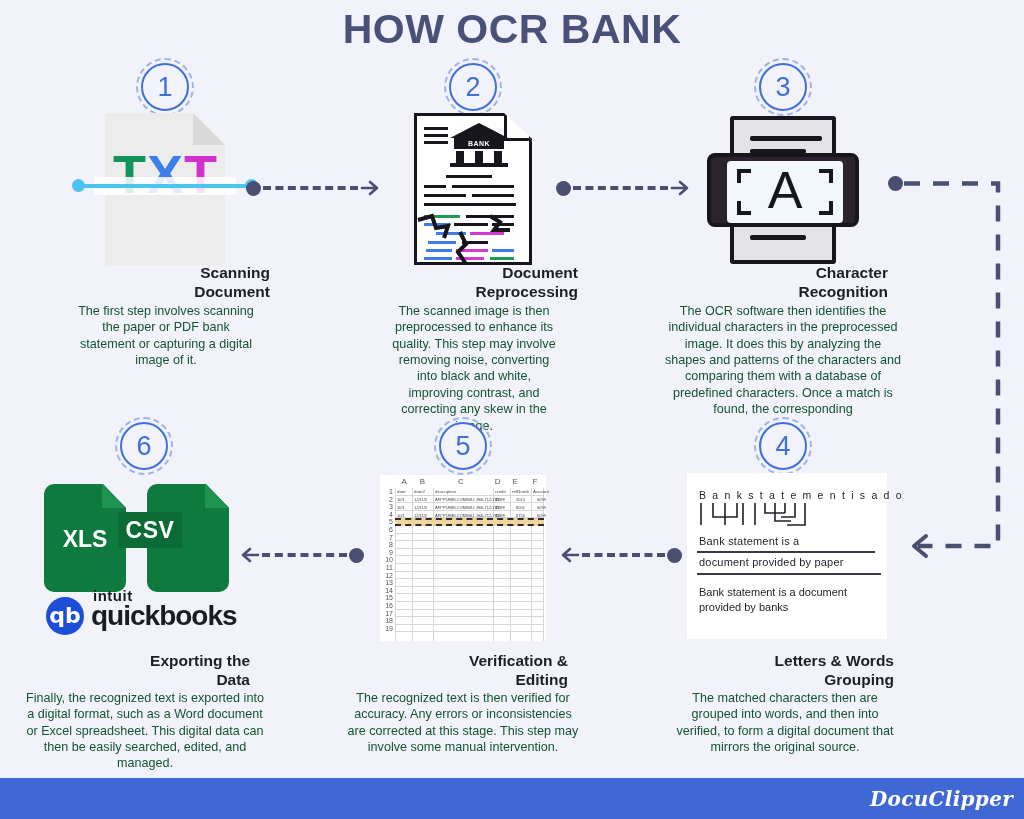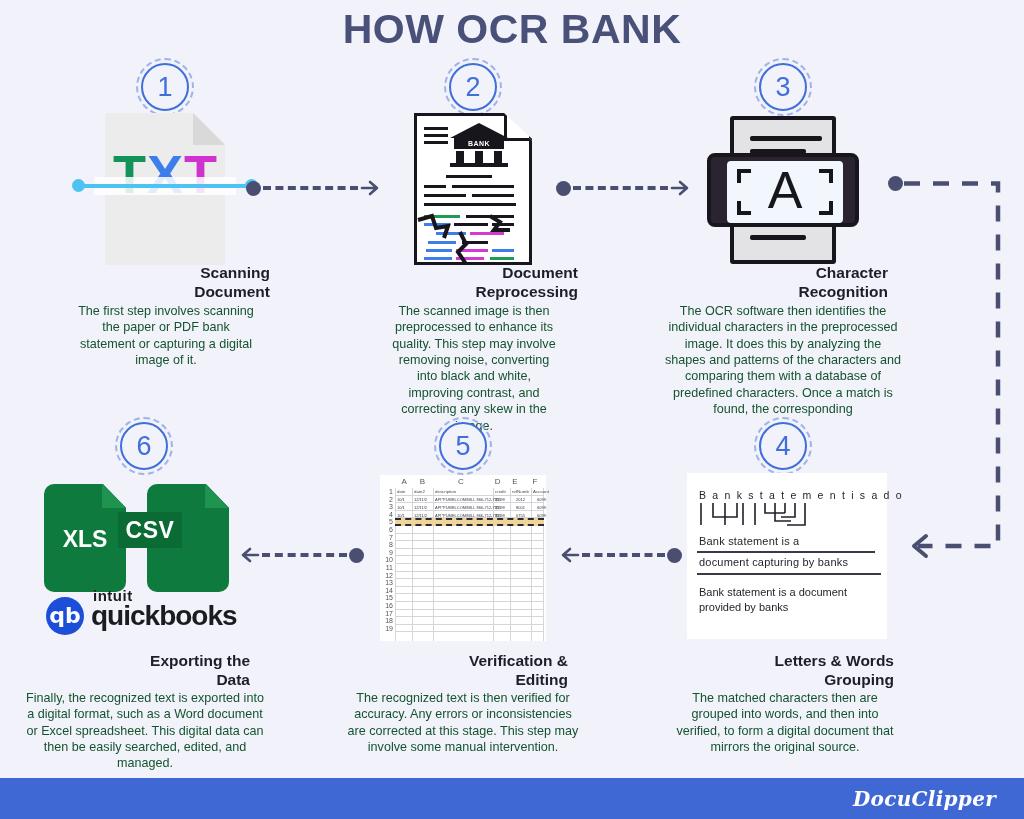--- a/index.html
+++ b/index.html
@@ -159,21 +159,21 @@
   .qb .intuit { font-size:15px; font-weight:bold; color:#1b1b22; letter-spacing:.5px; position:absolute; top:-13px; left:2px; }
   .qb .qbname { font-size:28px; font-weight:bold; color:#1b1b22; letter-spacing:-1px; }
 
   
   .footer {
     position:absolute; left:0; bottom:0; width:1024px; height:41px;
     background:#4068d4; display:flex; align-items:center; justify-content:flex-end;
   }
   .footer .brand {
     color:#fff; font-size:20px; font-style:italic; font-weight:bold;
-    font-family:"DejaVu Serif", serif; margin-right:28px; letter-spacing:.3px;
+    font-family:"DejaVu Serif", serif; margin-right:11px; letter-spacing:.3px;
   }
 </style>
 </head>
 <body>
 
 <div class="canvas">
 
   <div class="title">HOW OCR BANK</div>
 
   <div class="badge" style="left:136px; top:58px;">
@@ -328,21 +328,21 @@
         <path d="M56 0 L56 22"></path>
         <path d="M66 0 L66 10 L86 10"></path>
         <path d="M76 0 L76 18 L92 18"></path>
         <path d="M86 0 L86 10"></path>
         <path d="M96 0 L96 14 L82 14"></path>
         <path d="M106 0 L106 22 L88 22"></path>
       </g>
     </svg>
     <div class="w1">Bank     statement     is     a</div>
     <div class="rule" style="top:78px; width:178px;"></div>
-    <div class="w2">document  capturing  by  banks</div>
+    <div class="w2">document  provided  by  paper</div>
     <div class="rule" style="top:100px; width:184px;"></div>
     <div class="final">Bank statement is a document provided by banks</div>
   </div>
 
   <div class="step-title" style="left:678px; top:652px; width:216px;">Letters &amp; Words
 Grouping</div>
   <div class="step-body" style="left:676px; top:690px; width:218px;">The matched characters then are grouped into words, and then into verified, to form a digital document that mirrors the original source.</div>
 
   <div class="conn" style="left:560px; top:543px; width:122px;">
     <svg width="20" height="20" viewBox="0 0 20 20">

